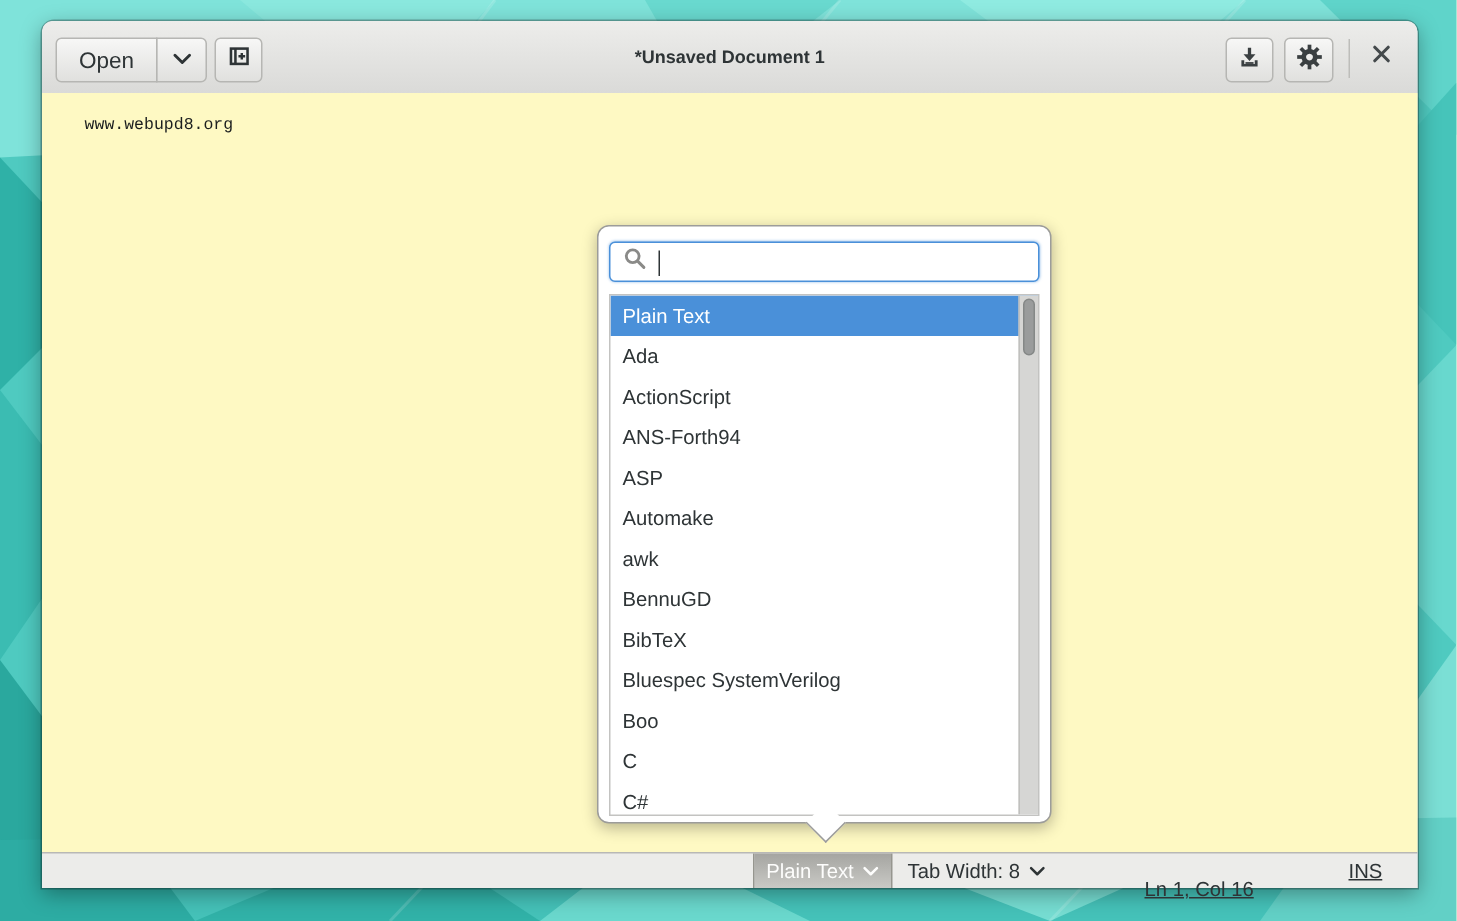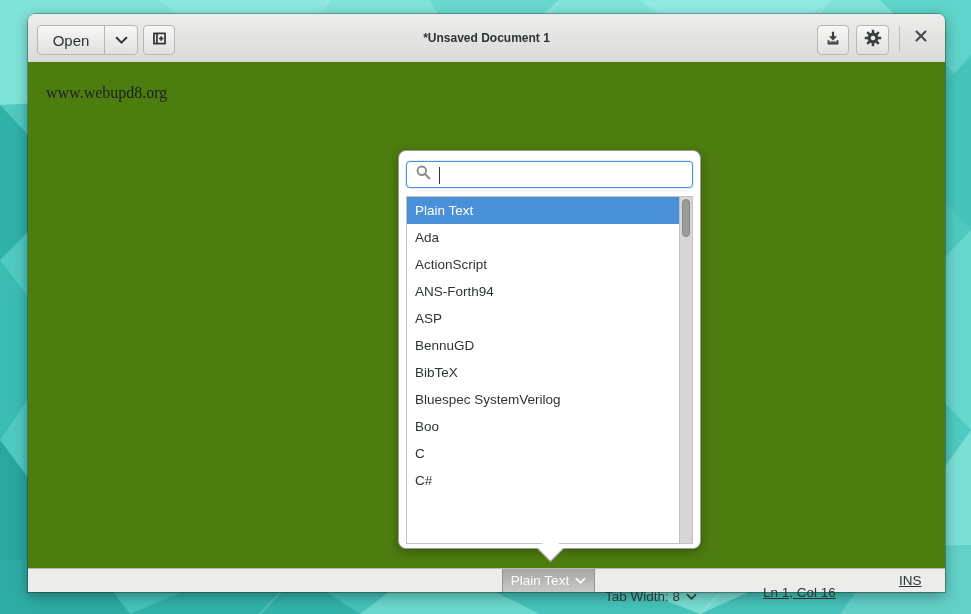--- a/index.html
+++ b/index.html
@@ -24,32 +24,32 @@
   .btn-open{width:68px;height:30px;border-radius:4px 0 0 4px;font-size:15px;text-align:right;}
   .btn-open-arrow{width:34px;height:30px;border-radius:0 4px 4px 0;margin-left:-1px;}
   .btn-newtab{position:absolute;left:115px;top:11px;width:32px;height:30px;}
   .btn-save{position:absolute;left:789px;top:11px;width:32px;height:30px;}
   .btn-gear{position:absolute;left:828px;top:11px;width:33px;height:30px;}
   .hb-sep{position:absolute;left:871px;top:12px;width:1px;height:26px;background:#bdbdba;}
   .btn-close{position:absolute;left:883px;top:14px;width:20px;height:20px;border:none;
     background:transparent;display:flex;align-items:center;justify-content:center;color:#44494b;}
 
   
-  .editor{position:absolute;left:0;top:48px;right:0;bottom:24px;background:#4d7c0f;
-    font-family:Liberation Serif, serif;font-size:16px;color:#1c1f1f;
+  .editor{position:absolute;left:0;top:48px;right:0;bottom:24px;background:#fef9c3;
+    font-family:Liberation Mono, monospace;font-size:11px;color:#1c1f1f;
     padding:4px 2px;white-space:pre;}
 
   
   .statusbar{position:absolute;left:0;right:0;bottom:0;height:23px;background:#ececea;
     border-top:1px solid #b8b8b6;font-size:13.5px;color:#2e3436;}
   .sb-lang-btn{position:absolute;left:474px;top:0;width:93px;height:23px;
     background:linear-gradient(#a5a5a1,#c9c9c5);color:#fdfdfc;
     border-left:1px solid #96968f;border-right:1px solid #96968f;box-sizing:border-box;
     display:flex;align-items:center;justify-content:center;gap:6px;}
-  .sb-tabwidth{position:absolute;left:577px;top:16px;height:23px;line-height:23px;
+  .sb-tabwidth{position:absolute;left:577px;top:0;height:23px;line-height:23px;
     display:flex;align-items:center;gap:6px;text-align:right;}
   .sb-pos{position:absolute;left:735px;top:12px;height:37px;line-height:23px;text-decoration:underline;}
   .sb-ins{position:absolute;left:871px;top:0;height:23px;line-height:23px;text-decoration:underline;}
 
   
   .popover{position:absolute;left:370px;top:136px;width:303px;height:399px;z-index:5;
     background:#fff;border:1px solid #9c9c9a;border-radius:8px;box-sizing:border-box;
     box-shadow:0 3px 10px rgba(0,0,0,.28);}
   .popover-arrow{position:absolute;bottom:-10px;left:50%;width:18px;height:18px;
     margin-left:-9px;transform:rotate(45deg);background:#fff;
@@ -201,20 +201,22 @@
       <div class="caret"></div>
       <input class="search-input" type="text" value="" style="">
     </div>
 
     <div class="lang-list">
       <div class="lang-row selected">Plain Text</div>
       <div class="lang-row">Ada</div>
       <div class="lang-row">ActionScript</div>
       <div class="lang-row">ANS-Forth94</div>
       <div class="lang-row">ASP</div>
+      <div class="lang-row">Automake</div>
+      <div class="lang-row">awk</div>
       <div class="lang-row">BennuGD</div>
       <div class="lang-row">BibTeX</div>
       <div class="lang-row">Bluespec SystemVerilog</div>
       <div class="lang-row">Boo</div>
       <div class="lang-row">C</div>
       <div class="lang-row">C#</div>
       <div class="scrollbar">
         <div class="scroll-thumb"></div>
       </div>
     </div>

